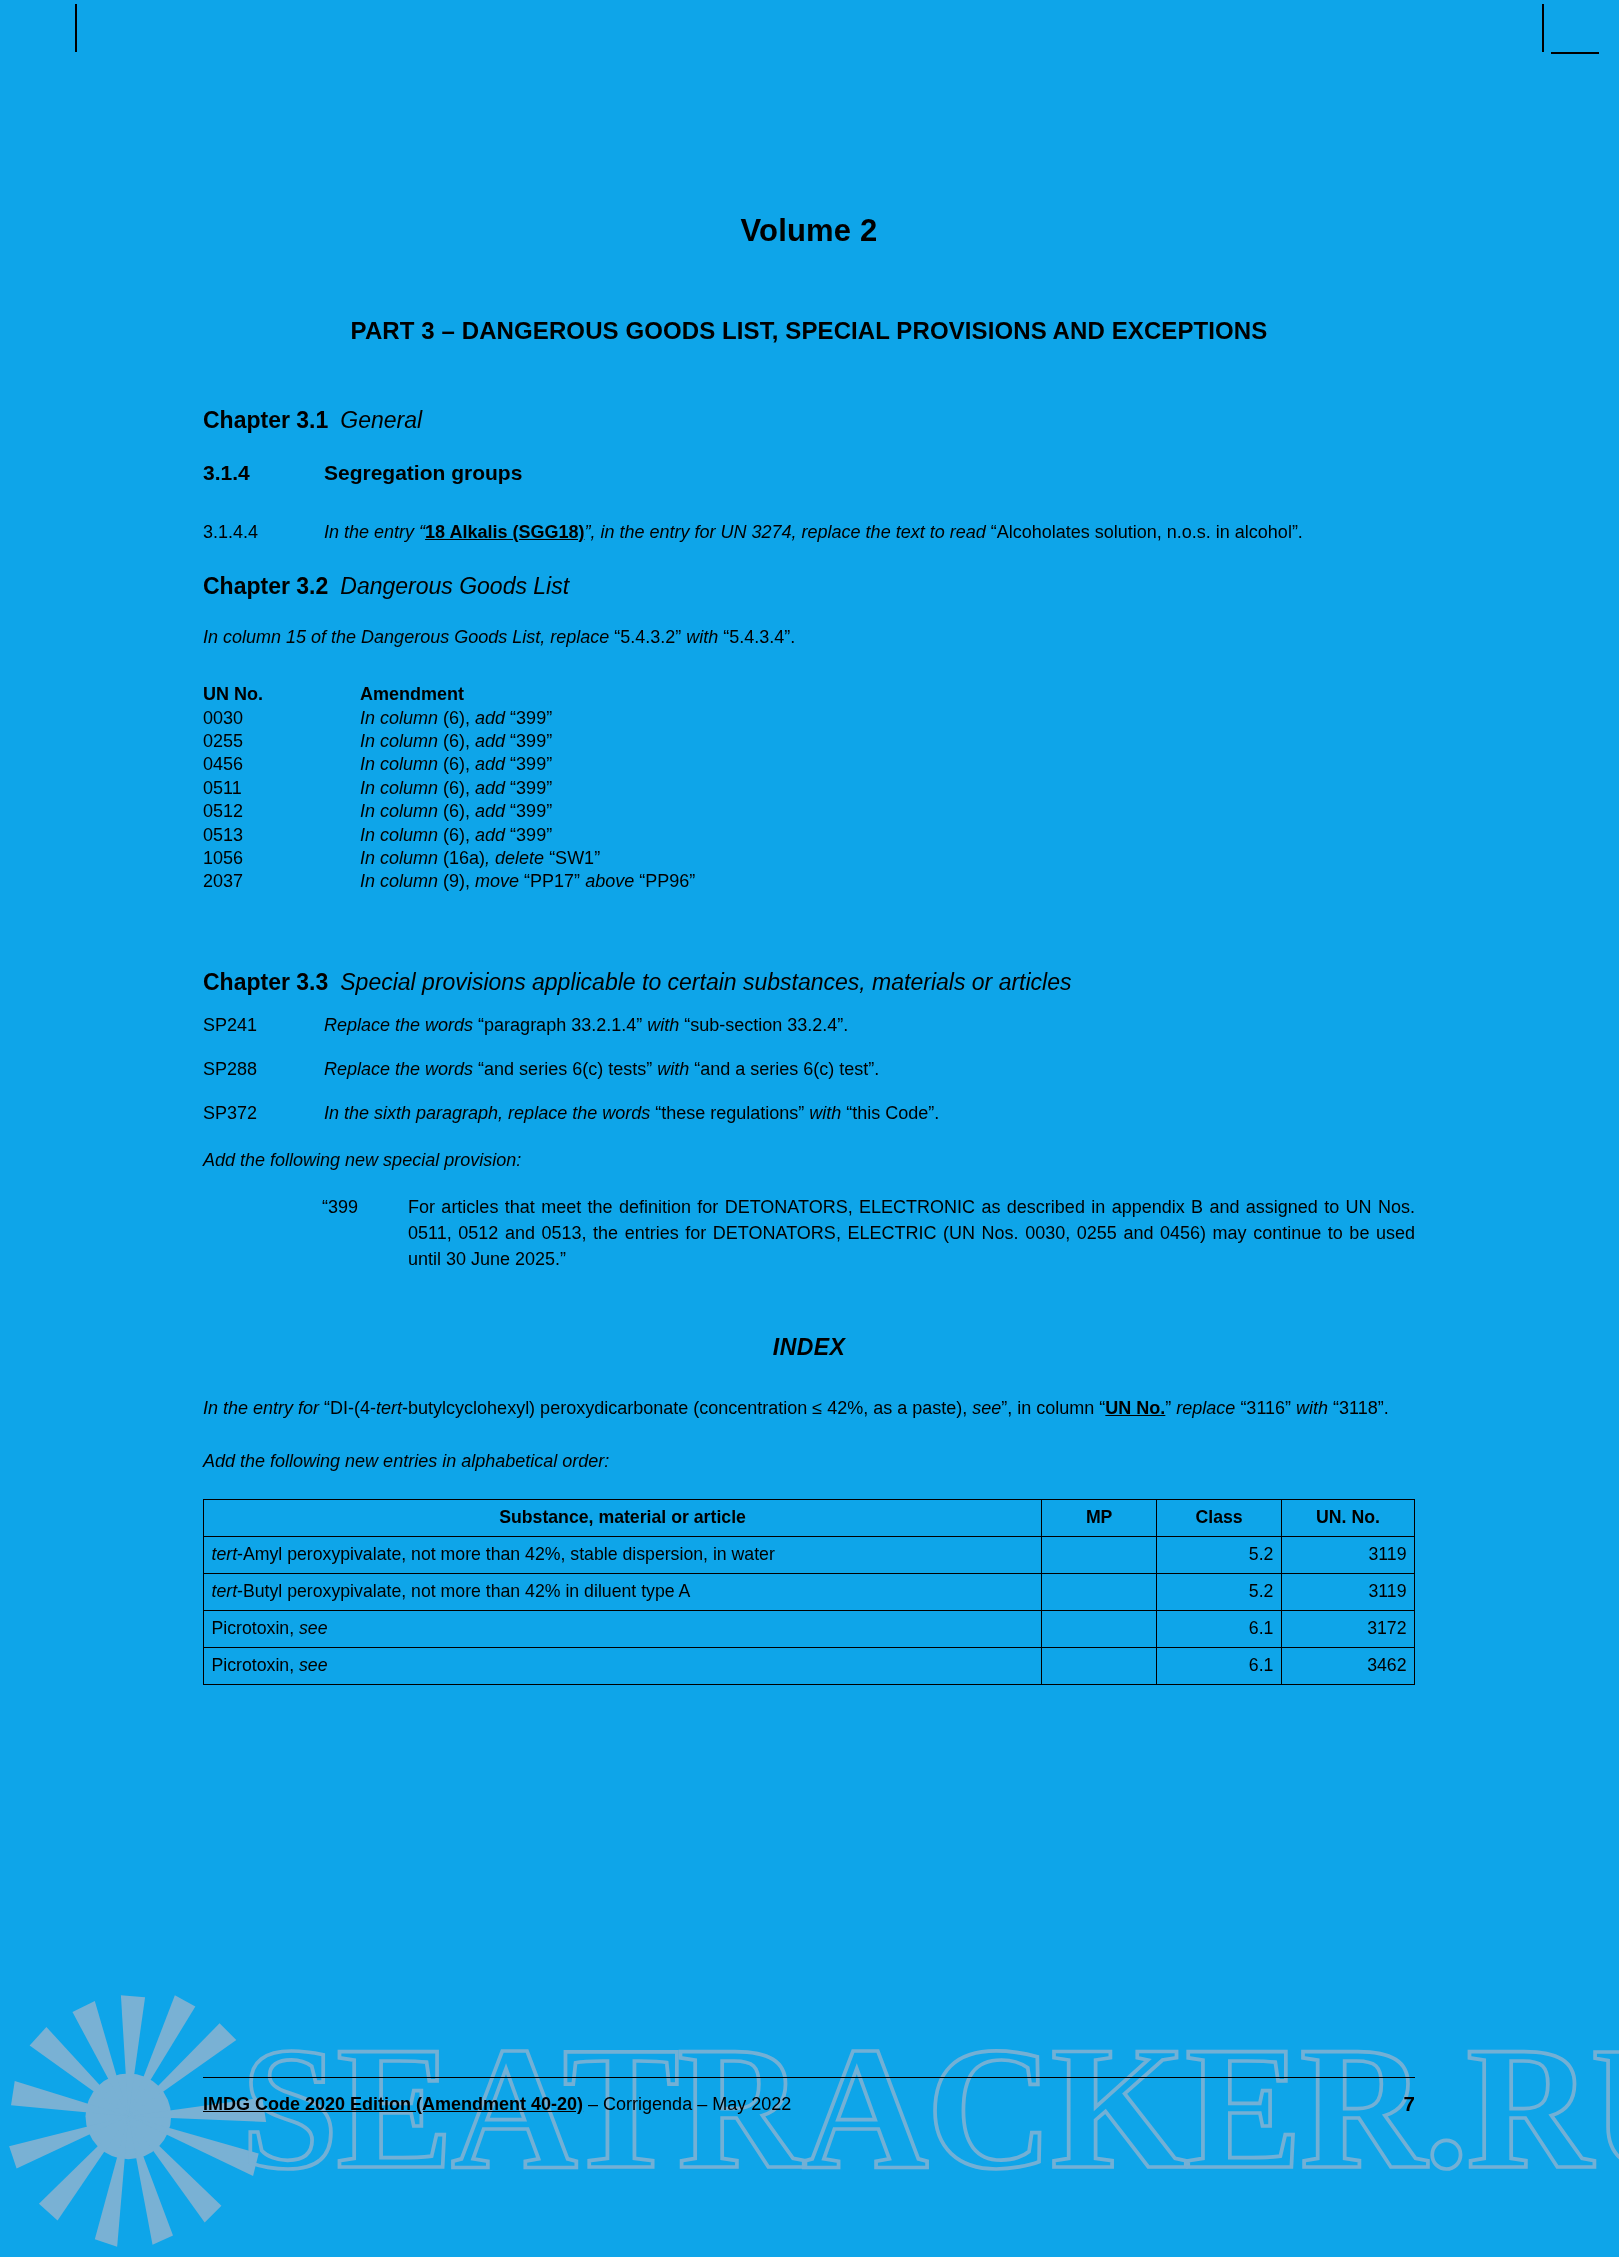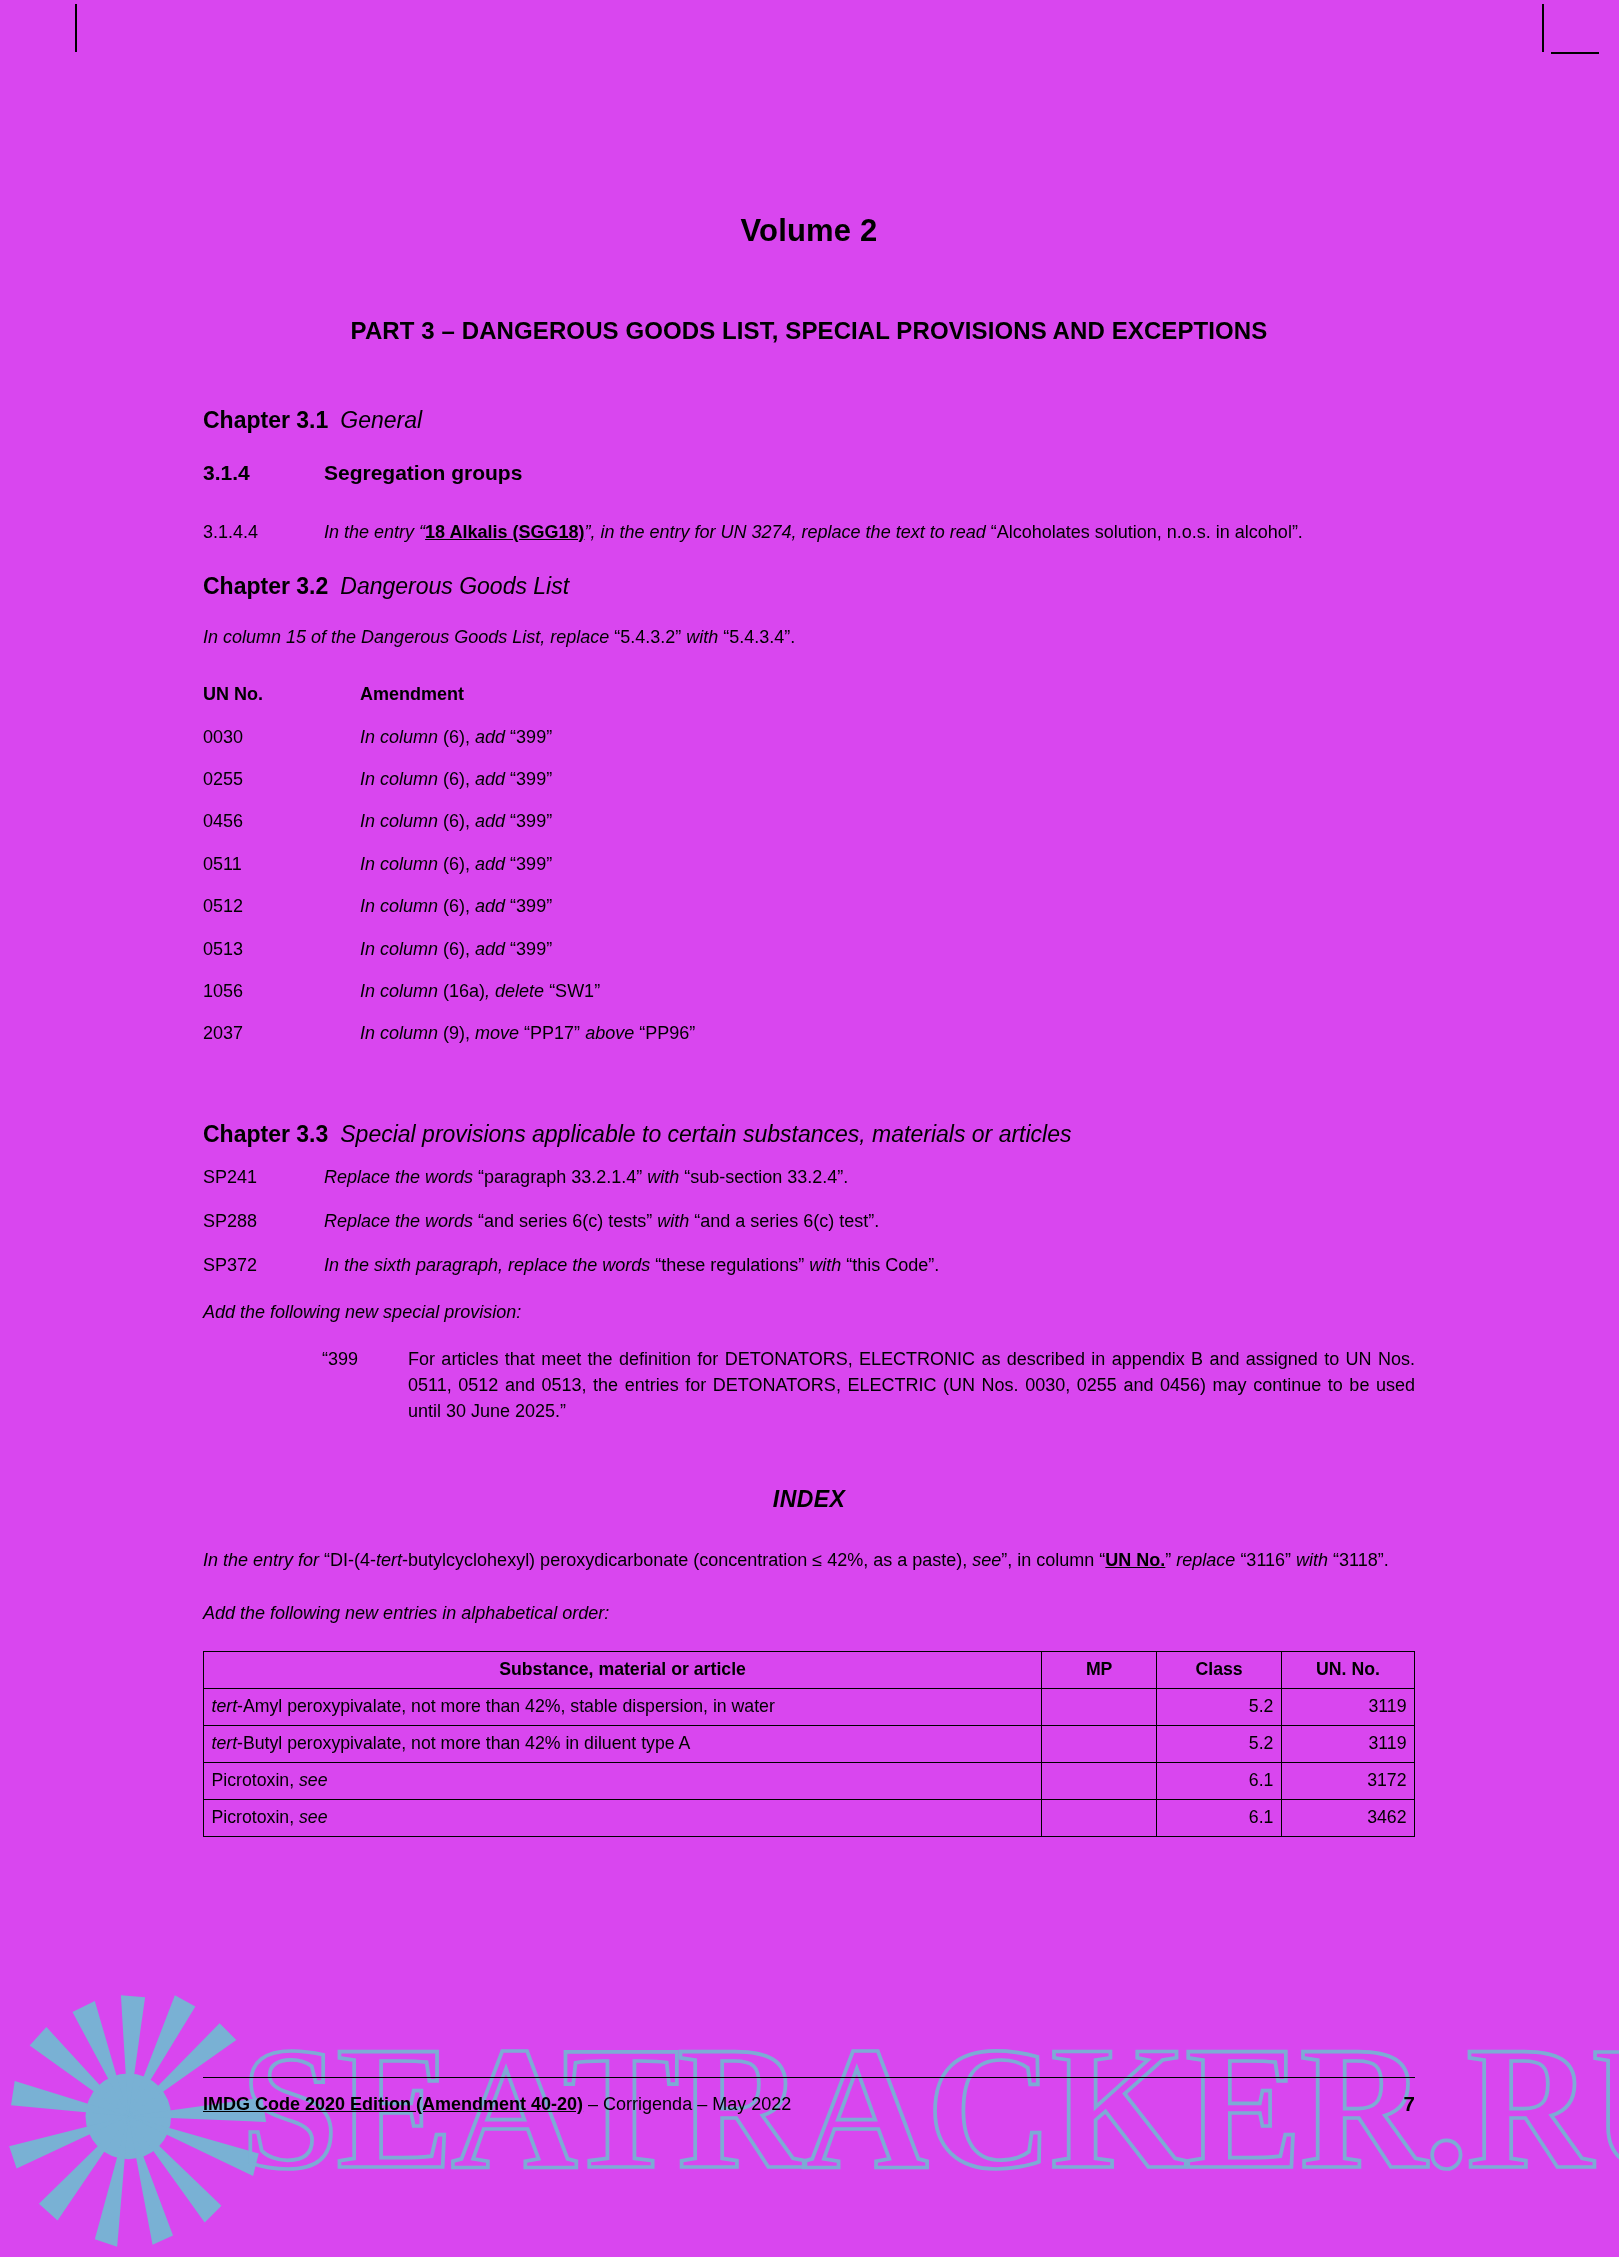--- a/index.html
+++ b/index.html
@@ -8,21 +8,21 @@
     background: #ffffff;
   }
   body {
     font-family: "Liberation Sans", sans-serif;
     color: #000000;
   }
   .page {
     position: relative;
     width: 1619px;
     height: 2258px;
-    background: #d946ef;
+    background: #0ea5e9;
     overflow: hidden;
   }
 
   
   .crop {
     position: absolute;
     background: #000;
   }
   .crop-v { width: 1.5px; height: 48px; }
   .crop-h { height: 1.5px; width: 48px; }
@@ -85,21 +85,21 @@
 
   
   .unlist { font-size: 18px; }
   .unlist .hdr, .unlist .row {
     display: flex;
     line-height: 1.3;
   }
   .unlist .hdr { font-weight: bold; }
   .unlist .c1 { width: 157px; flex: 0 0 157px; }
   .unlist .c2 { flex: 1 1 auto; }
-  .unlist .row { margin-top: 19px; }
+  .unlist .row { }
 
   
   .sp-row {
     display: flex;
     font-size: 18px;
     line-height: 1.4;
     margin-top: 18.6px;
   }
   .sp-row .sp-lbl { width: 121px; flex: 0 0 121px; }
   .sp-row .sp-bdy { flex: 1 1 auto; }

